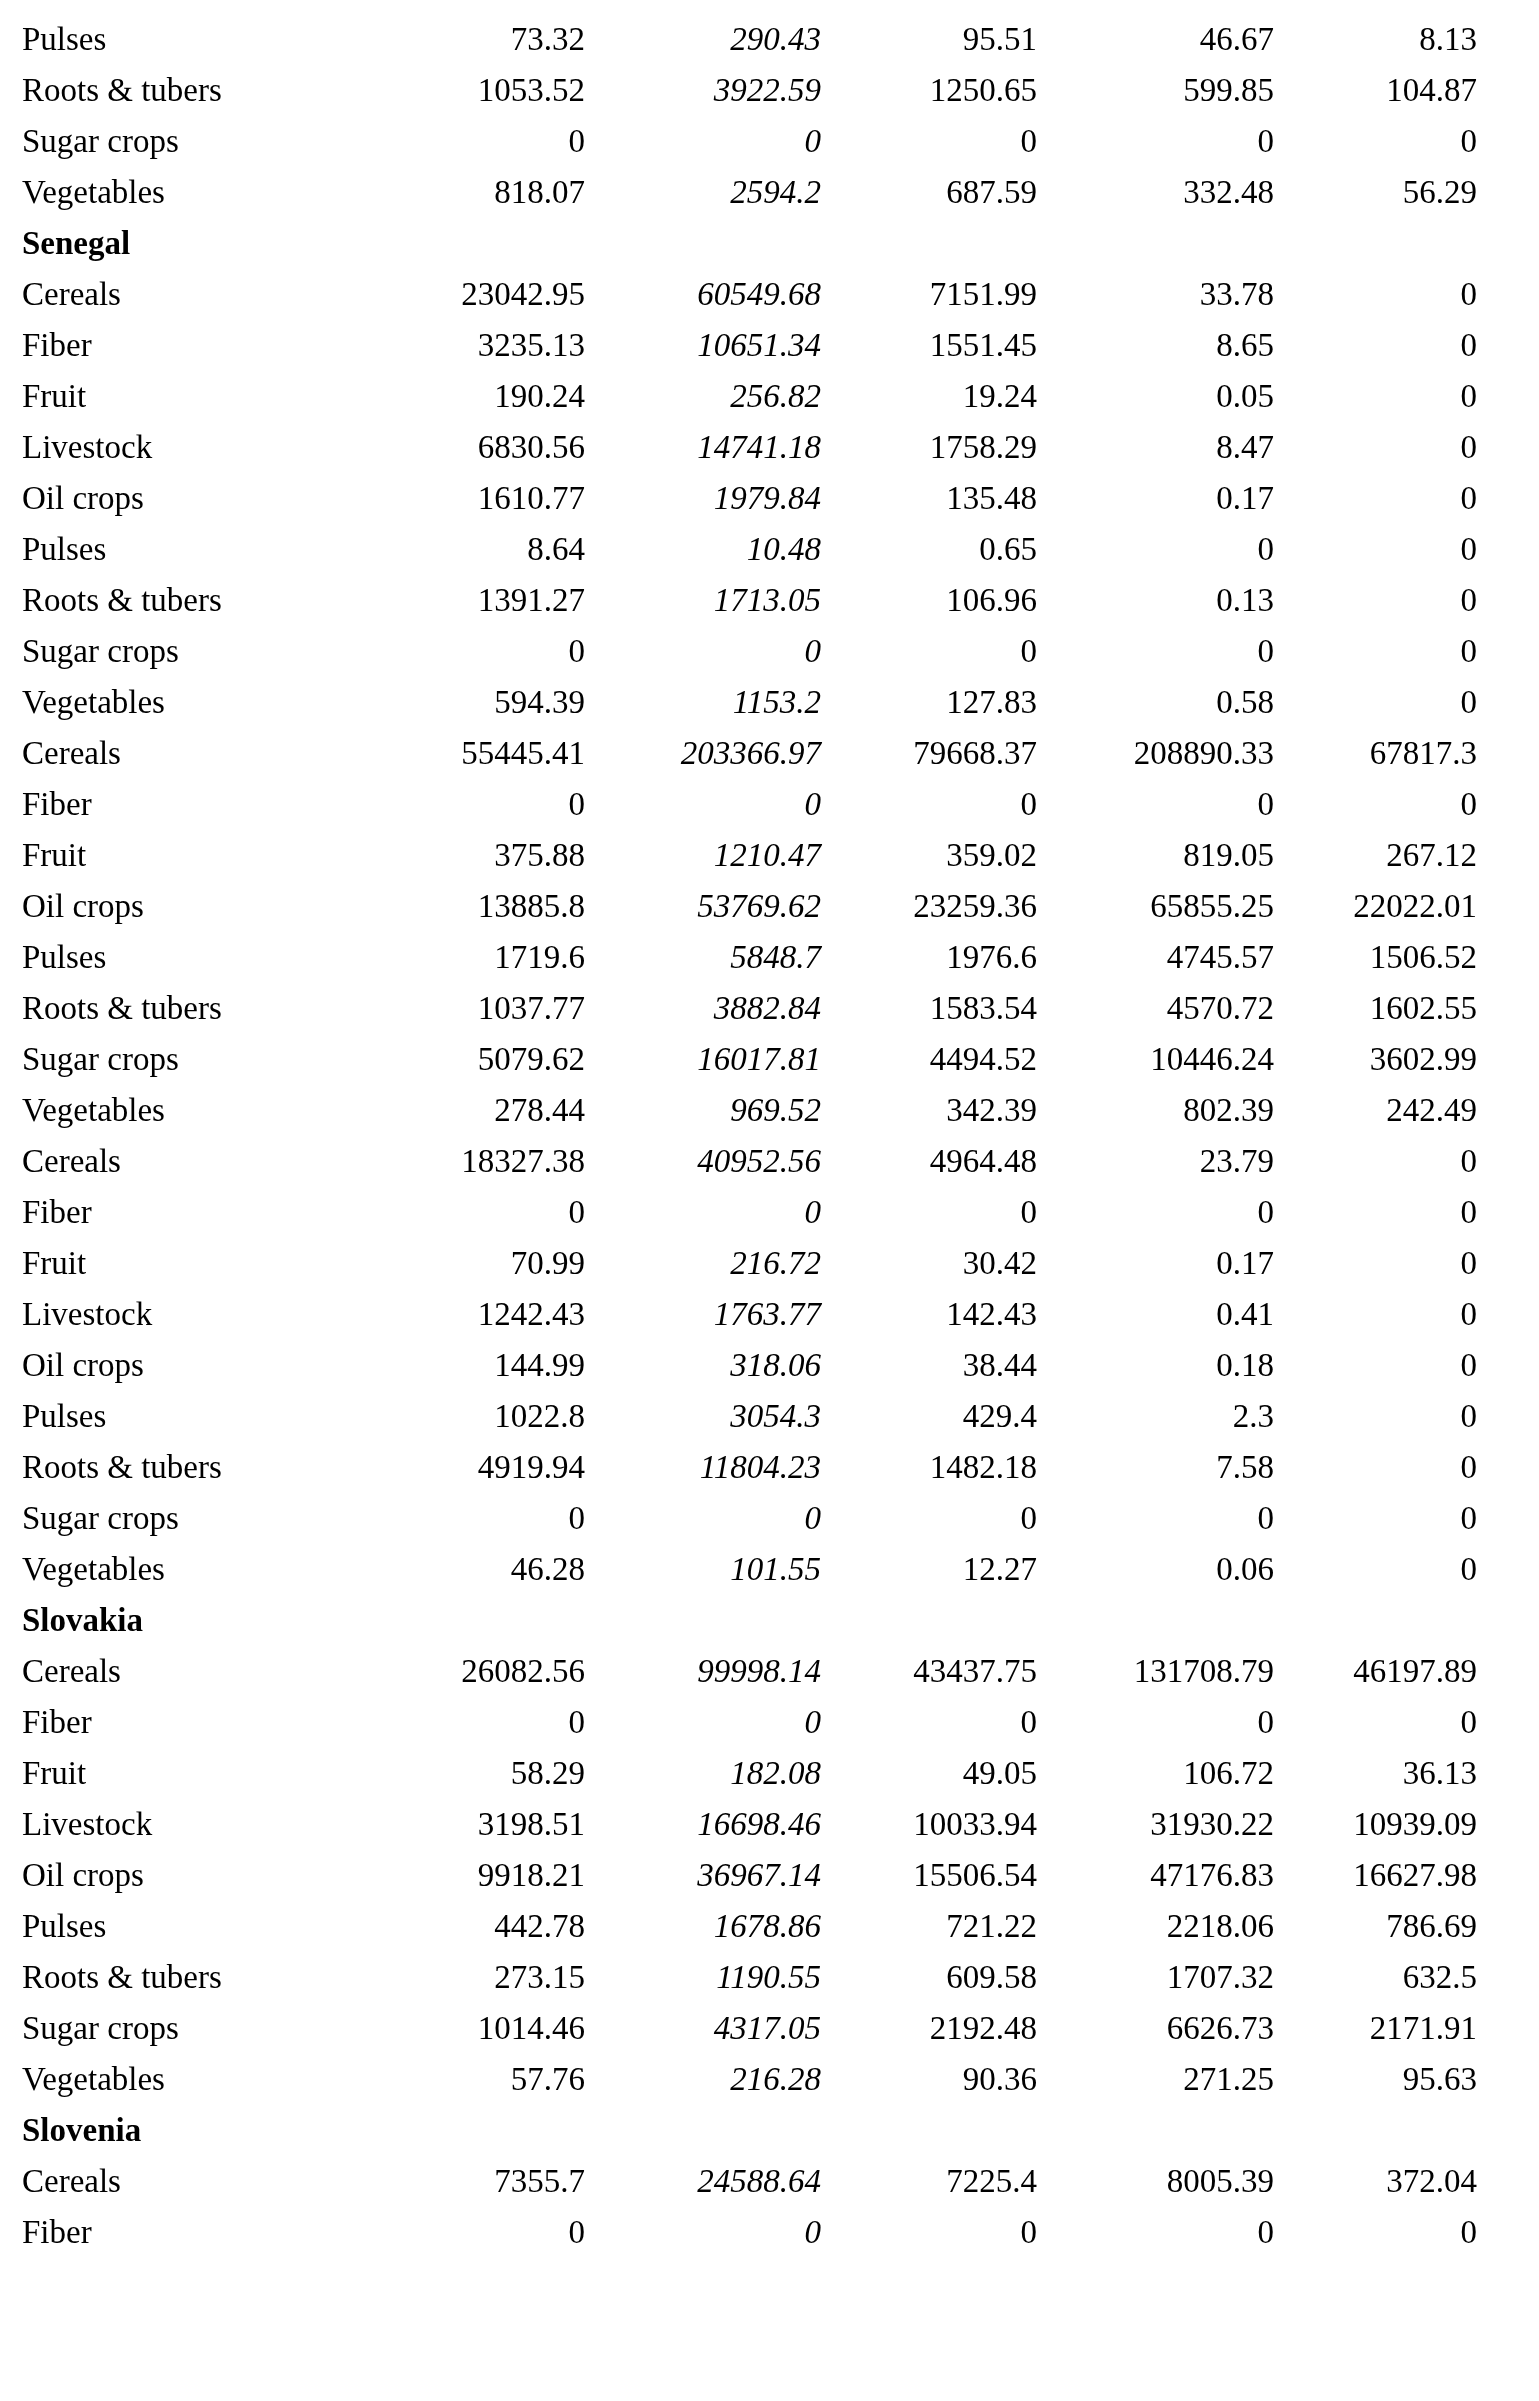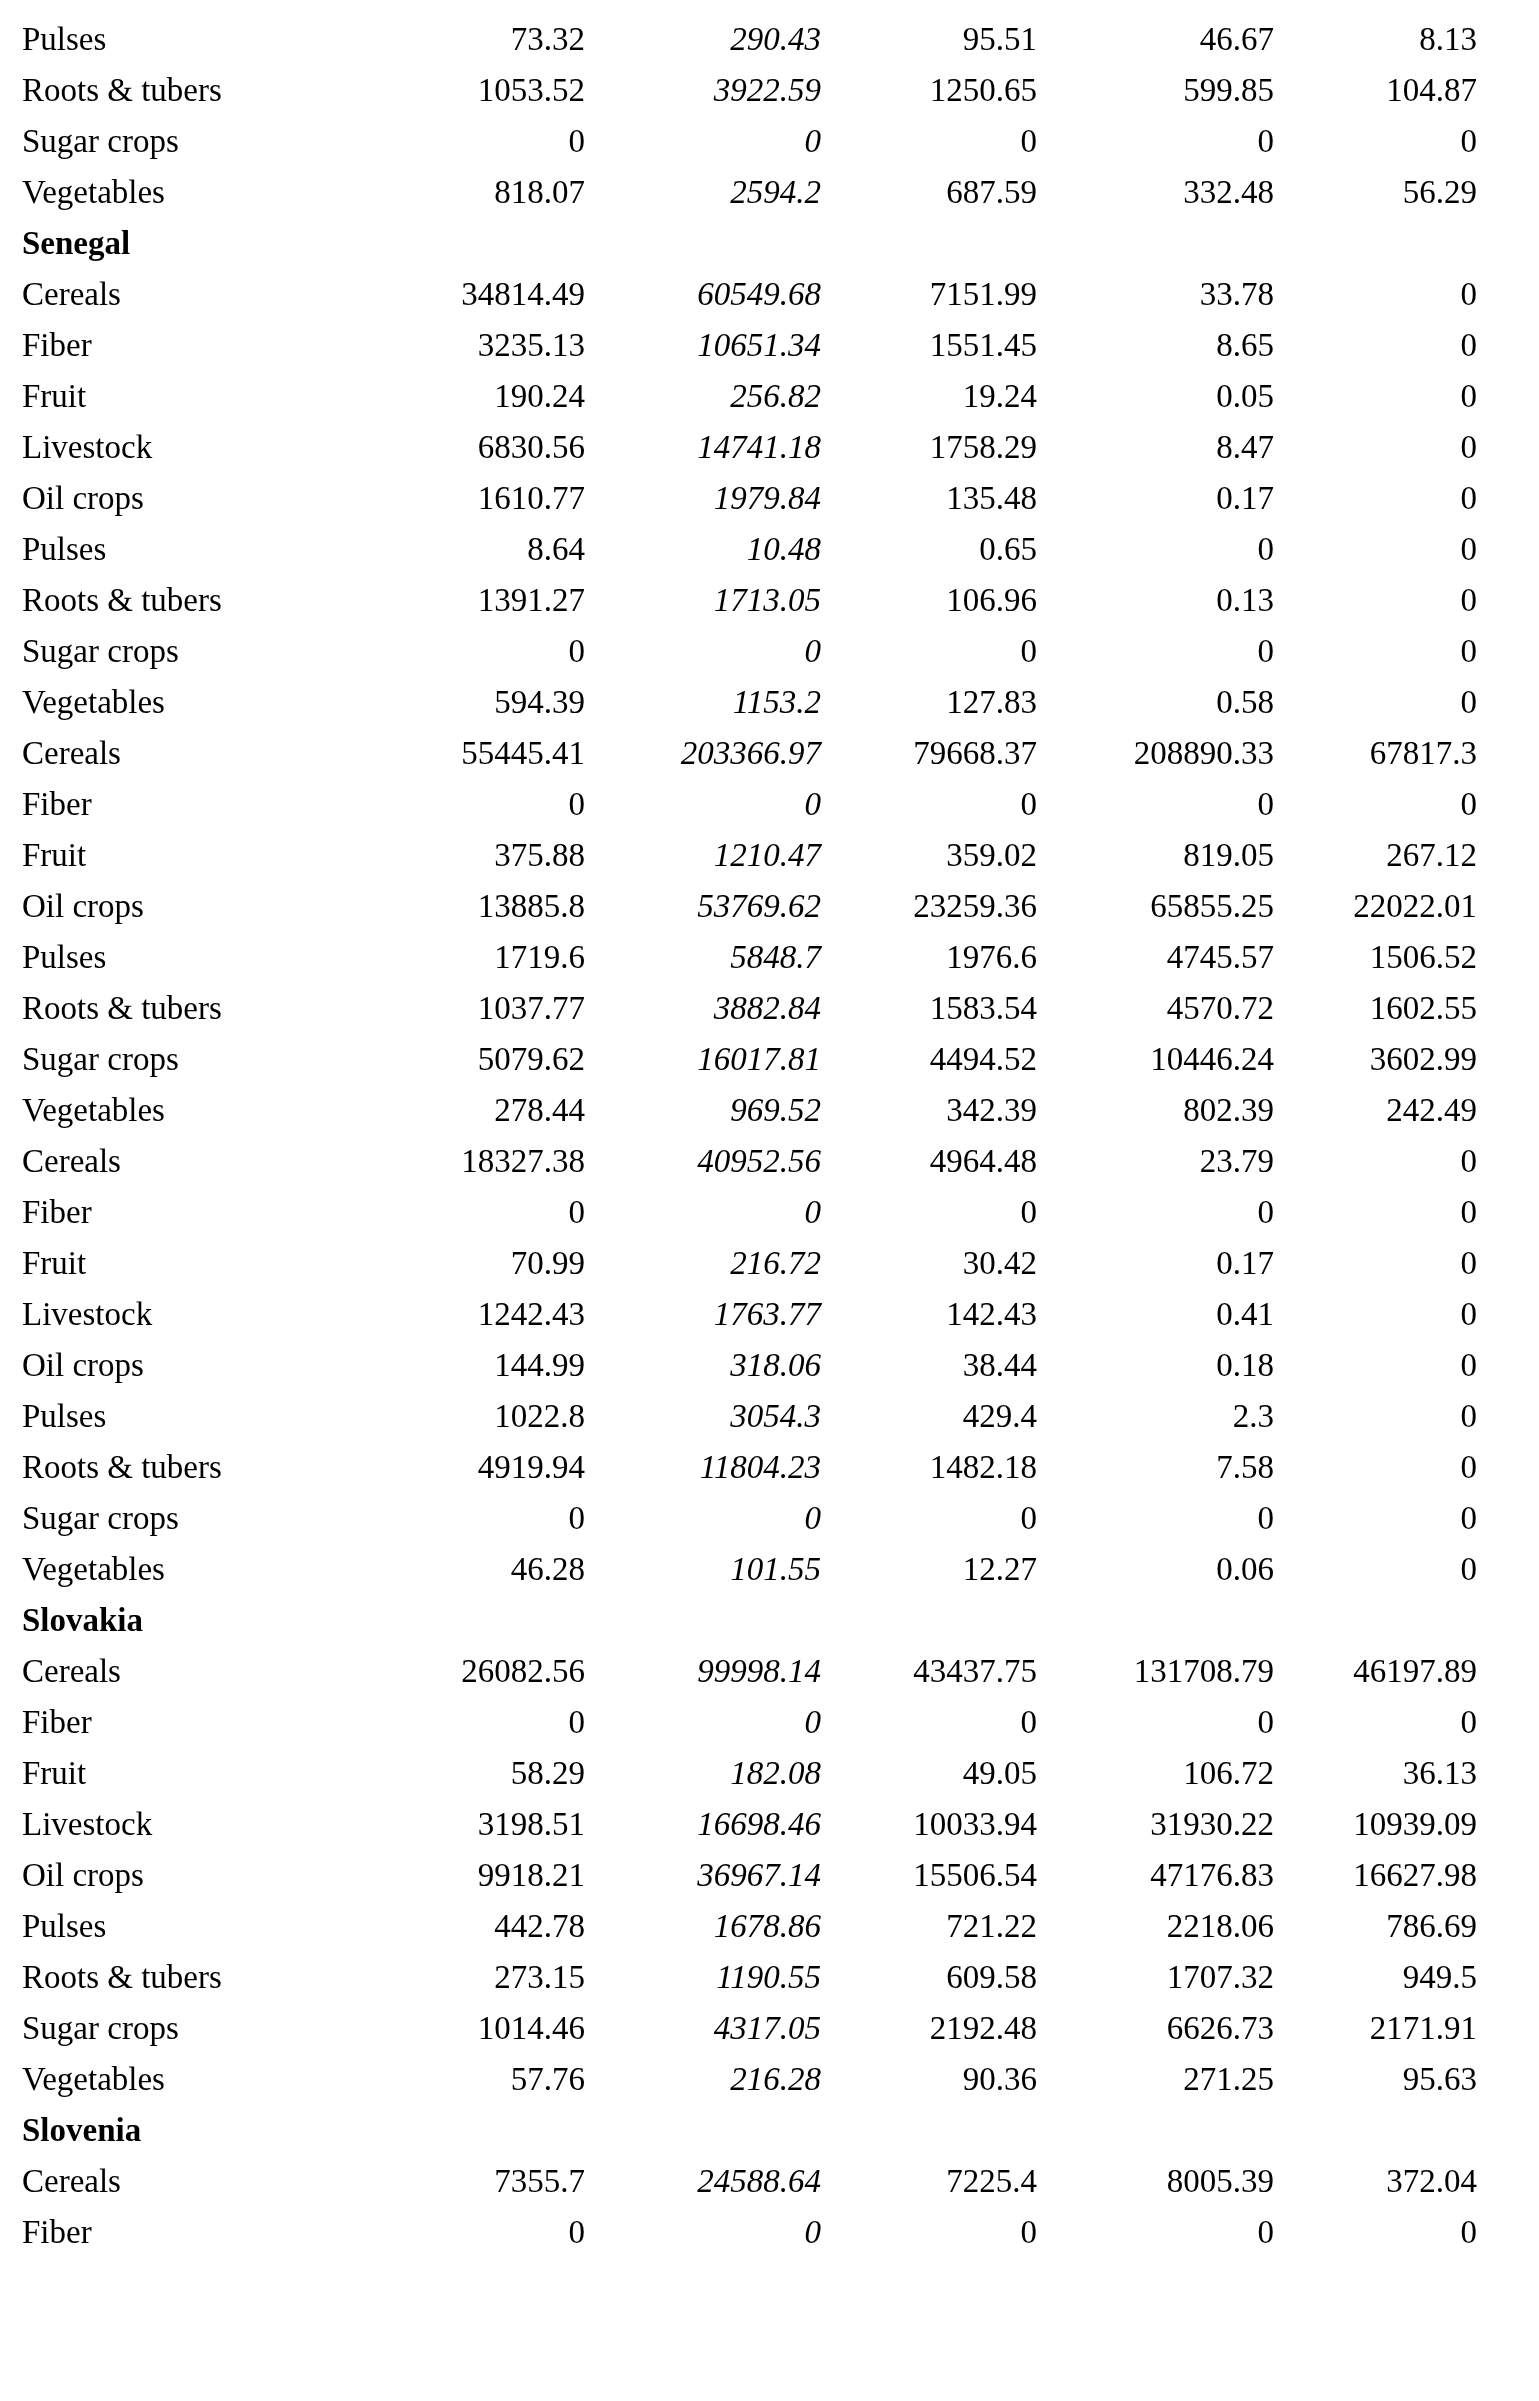--- a/index.html
+++ b/index.html
@@ -50,21 +50,21 @@
       <span class="c1">2594.2</span>
       <span class="c2">687.59</span>
       <span class="c3">332.48</span>
       <span class="c4">56.29</span>
     </div>
     <div class="row head">
       <span class="label">Senegal</span>
     </div>
     <div class="row item">
       <span class="label">Cereals</span>
-      <span class="c0">34814.49</span>
+      <span class="c0">23042.95</span>
       <span class="c1">60549.68</span>
       <span class="c2">7151.99</span>
       <span class="c3">33.78</span>
       <span class="c4">0</span>
     </div>
     <div class="row item">
       <span class="label">Fiber</span>
       <span class="c0">3235.13</span>
       <span class="c1">10651.34</span>
       <span class="c2">1551.45</span>
@@ -313,21 +313,21 @@
       <span class="c2">721.22</span>
       <span class="c3">2218.06</span>
       <span class="c4">786.69</span>
     </div>
     <div class="row item">
       <span class="label">Roots &amp; tubers</span>
       <span class="c0">273.15</span>
       <span class="c1">1190.55</span>
       <span class="c2">609.58</span>
       <span class="c3">1707.32</span>
-      <span class="c4">949.5</span>
+      <span class="c4">632.5</span>
     </div>
     <div class="row item">
       <span class="label">Sugar crops</span>
       <span class="c0">1014.46</span>
       <span class="c1">4317.05</span>
       <span class="c2">2192.48</span>
       <span class="c3">6626.73</span>
       <span class="c4">2171.91</span>
     </div>
     <div class="row item">

